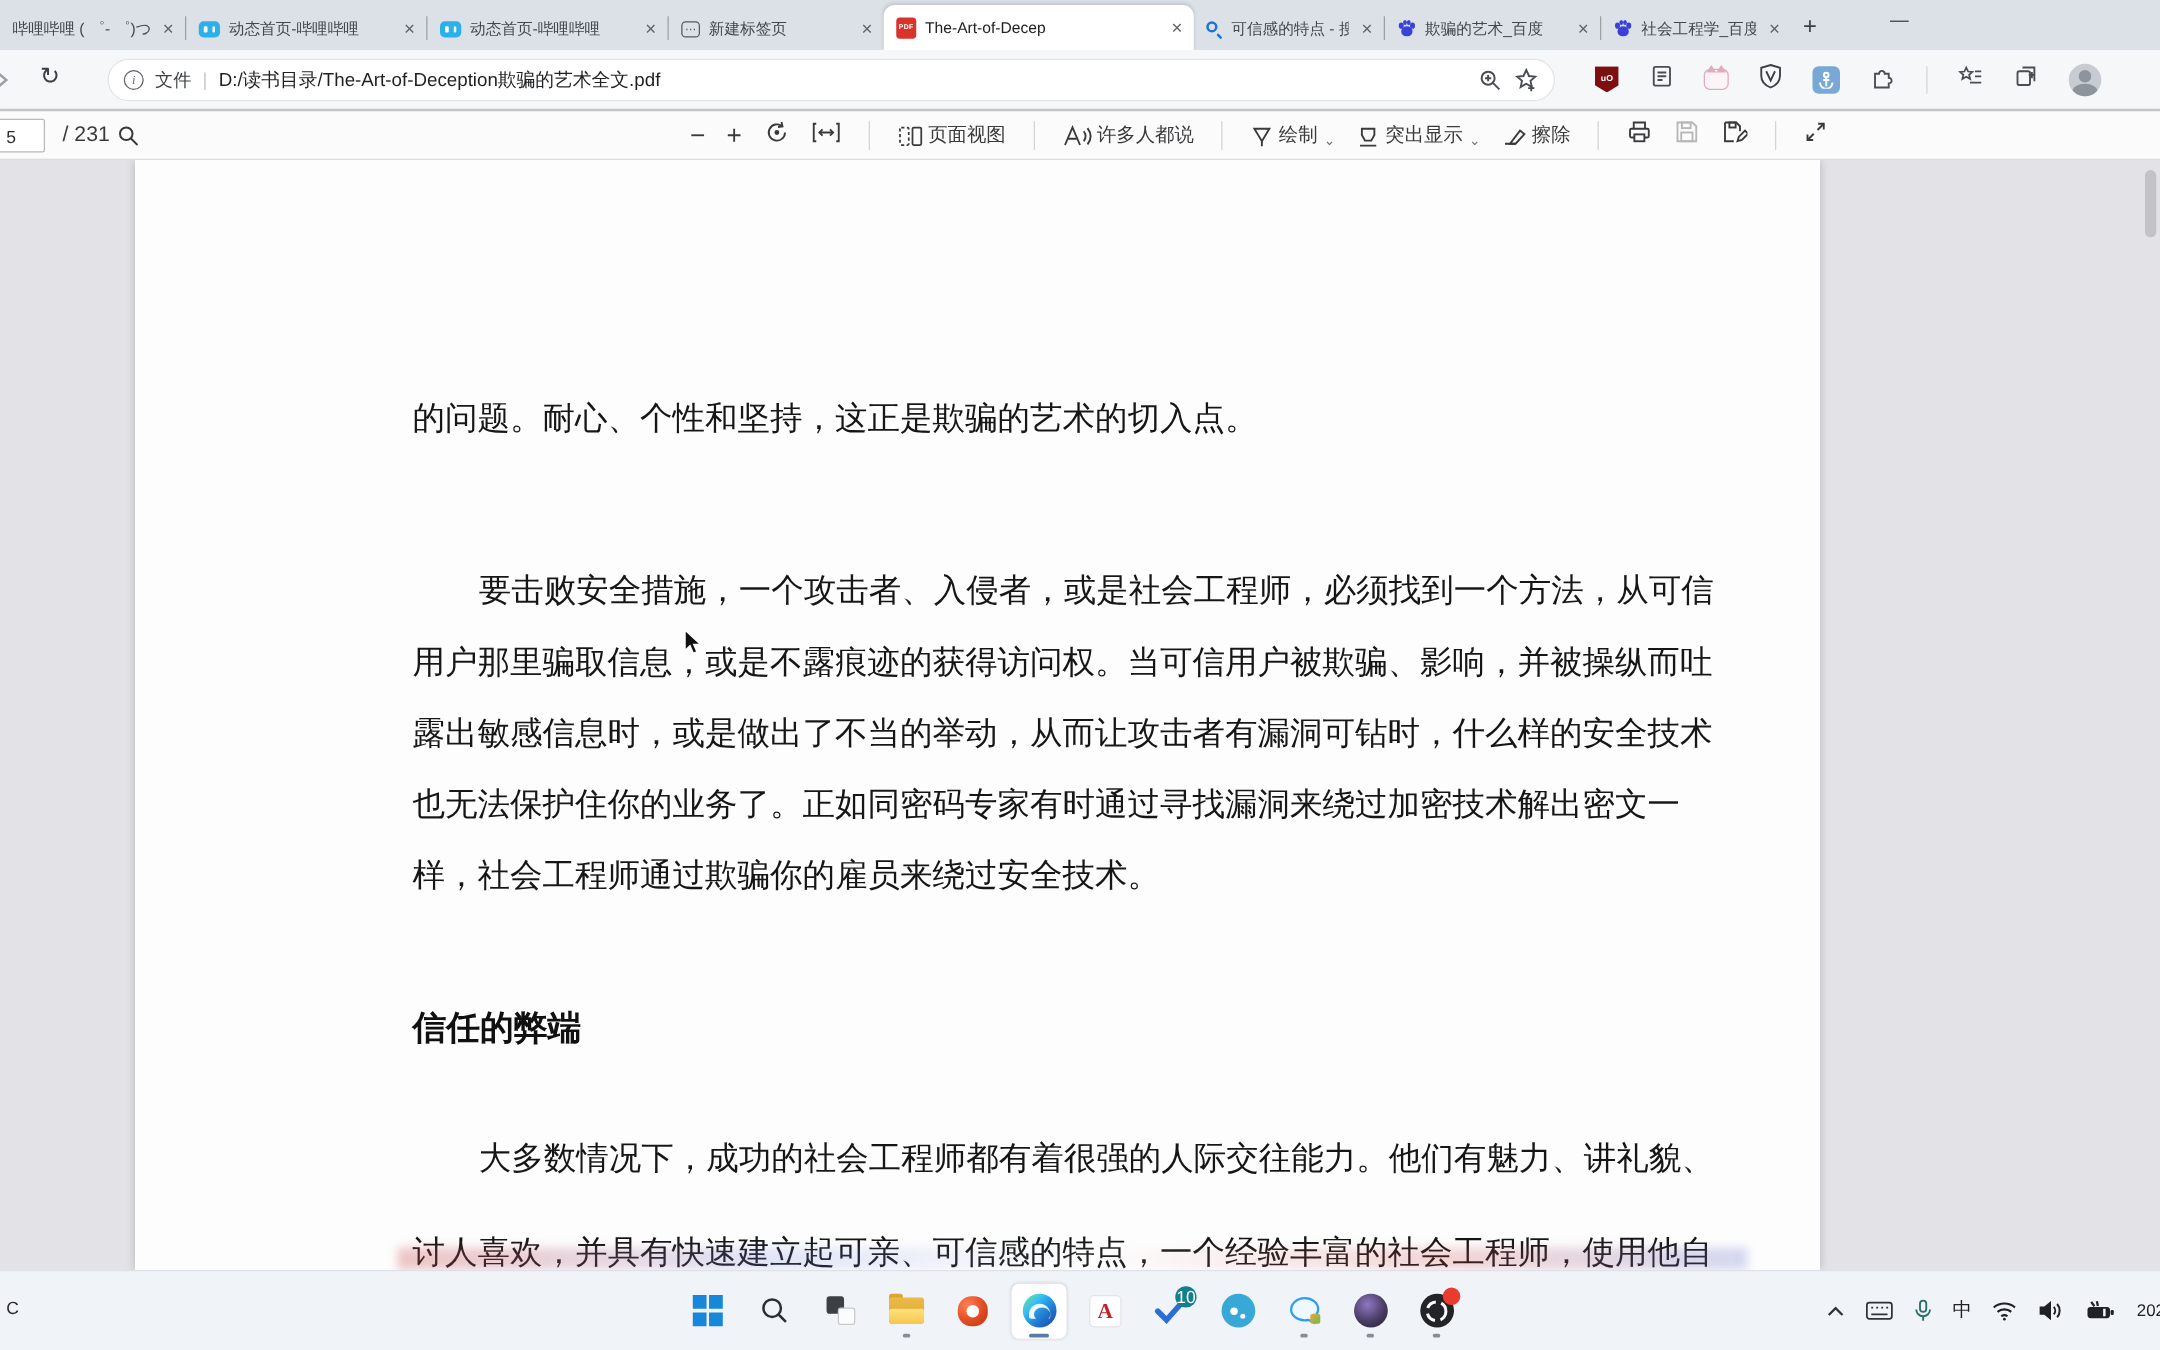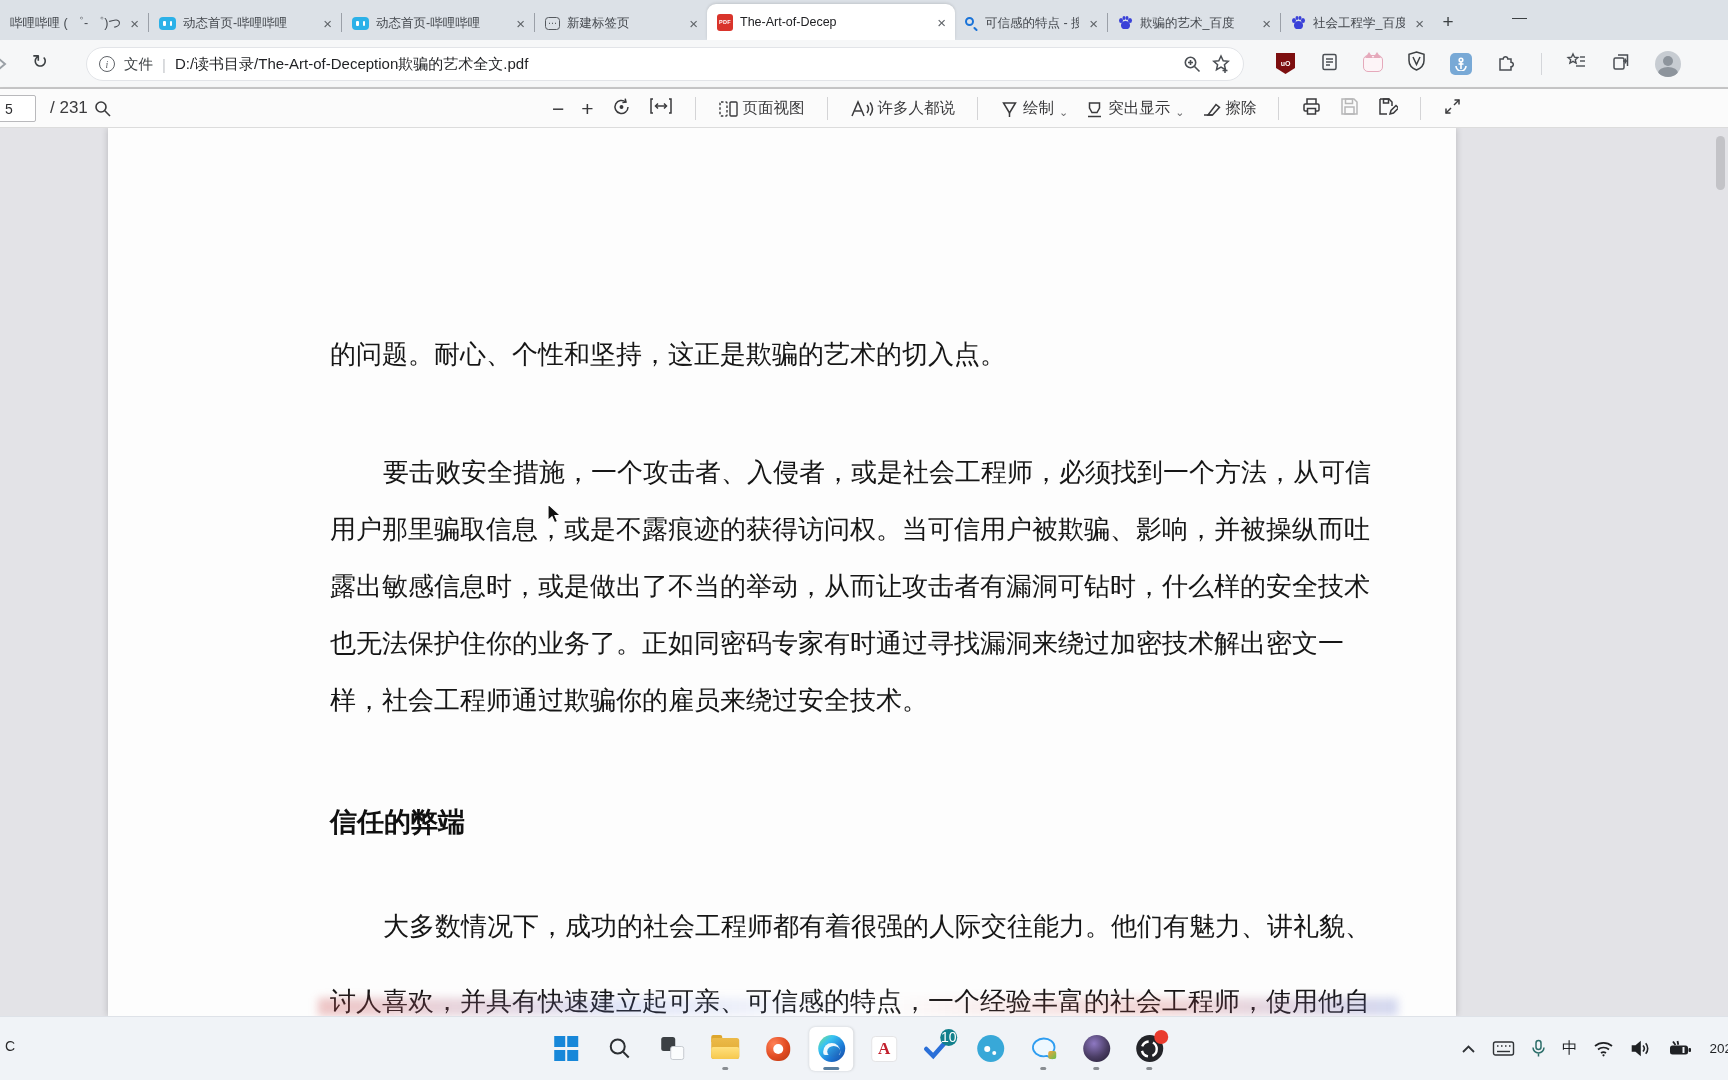--- a/index.html
+++ b/index.html
@@ -357,21 +357,21 @@
             <polyline points="7.5,16 3,16 3,11.5"></polyline>
             <line x1="16" y1="3" x2="11" y2="8"></line>
             <line x1="3" y1="16" x2="8" y2="11"></line>
           </svg>
       </span>
     </div>
   </div>
 
   <div class="content">
     <div class="page">
-      <div class="ln" style="top:212px">的问题。耐心、个性和坚持，这正是欺骗的艺术的切入点。</div>
+      <div class="ln" style="top:192px">的问题。耐心、个性和坚持，这正是欺骗的艺术的切入点。</div>
       <div class="ln ind" style="top:330px">要击败安全措施，一个攻击者、入侵者，或是社会工程师，必须找到一个方法，从可信</div>
       <div class="ln" style="top:387px">用户那里骗取信息，或是不露痕迹的获得访问权。当可信用户被欺骗、影响，并被操纵而吐</div>
       <div class="ln" style="top:444px">露出敏感信息时，或是做出了不当的举动，从而让攻击者有漏洞可钻时，什么样的安全技术</div>
       <div class="ln" style="top:501px">也无法保护住你的业务了。正如同密码专家有时通过寻找漏洞来绕过加密技术解出密文一</div>
       <div class="ln" style="top:558px">样，社会工程师通过欺骗你的雇员来绕过安全技术。</div>
       <div class="hd" style="top:676px">信任的弊端</div>
       <div class="ln ind" style="top:784px">大多数情况下，成功的社会工程师都有着很强的人际交往能力。他们有魅力、讲礼貌、</div>
       <div class="ln" style="top:859px">讨人喜欢，并具有快速建立起可亲、可信感的特点，一个经验丰富的社会工程师，使用他自</div>
       <div class="artifact"></div>
     </div>

